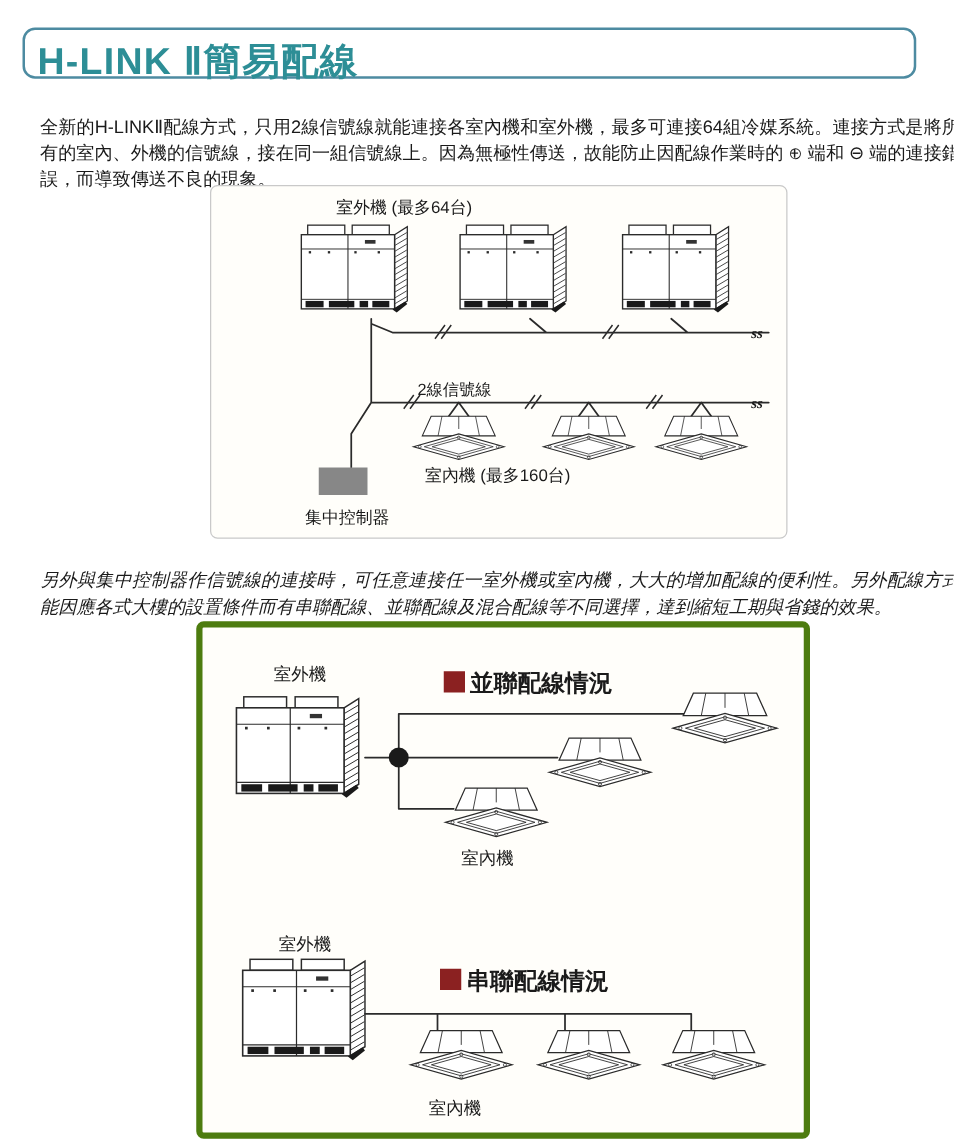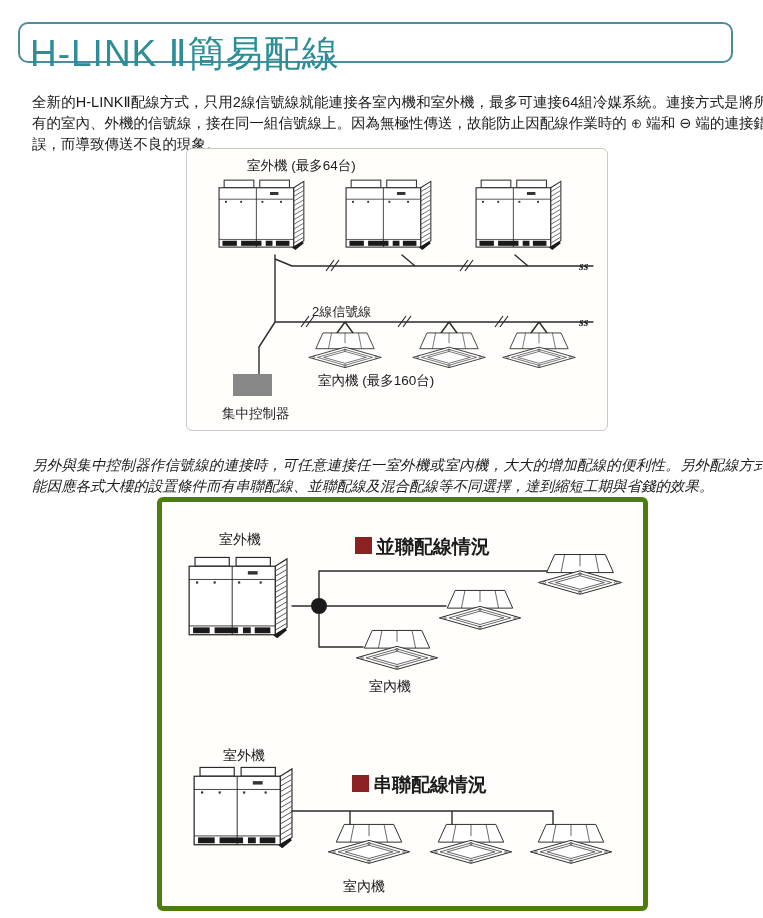--- a/index.html
+++ b/index.html
@@ -6,32 +6,32 @@
   body{
     width:763px;height:918px;position:relative;background:#ffffff;
     font-family:"Liberation Sans",sans-serif;color:#1a1a1a;overflow:hidden;
   }
   .header-box{
     position:absolute;left:18px;top:22px;width:711px;height:37px;
     border:2px solid #4d8ba1;border-radius:10px;background:#ffffff;
   }
   .page-title{
     position:absolute;left:30px;top:29px;margin:0;z-index:2;
-    font-size:37px;font-weight:normal;color:#2d8e96;letter-spacing:1px;white-space:nowrap;
+    font-size:30px;font-weight:bold;color:#2d8e96;letter-spacing:1px;white-space:nowrap;
   }
   .para{
     position:absolute;left:16px;width:736px;margin:16px;
     font-size:14.5px;line-height:21px;color:#1a1a1a;text-align:justify;
   }
   .para.intro{top:76px;}
   .para.note{top:439px;font-style:italic;}
   figure{margin:0;position:absolute;background:#fffefa;}
   .diagram-overview{
-    left:186px;top:148px;width:420px;height:281px;
-    border:1px solid #c9c9c9;border-radius:6px;
+    left:168px;top:148px;width:420px;height:281px;
+    border:1px solid #c9c9c9;border-radius:6px;padding-left:40px;
   }
   .diagram-modes{
     left:157px;top:497px;width:481px;height:404px;
     border:5px solid #4d7c0f;border-radius:6px;
   }
   svg{display:block;}
   svg text{font-family:"Liberation Sans",sans-serif;fill:#1b1b1b;}
   .wire{stroke:#2b2b2b;stroke-width:1.4;fill:none;stroke-linecap:round;stroke-linejoin:round;}
   .brk{stroke:#2b2b2b;stroke-width:1.2;fill:none;}
   .ss{font-family:"Liberation Serif",serif;font-style:italic;font-weight:bold;font-size:12px;}

